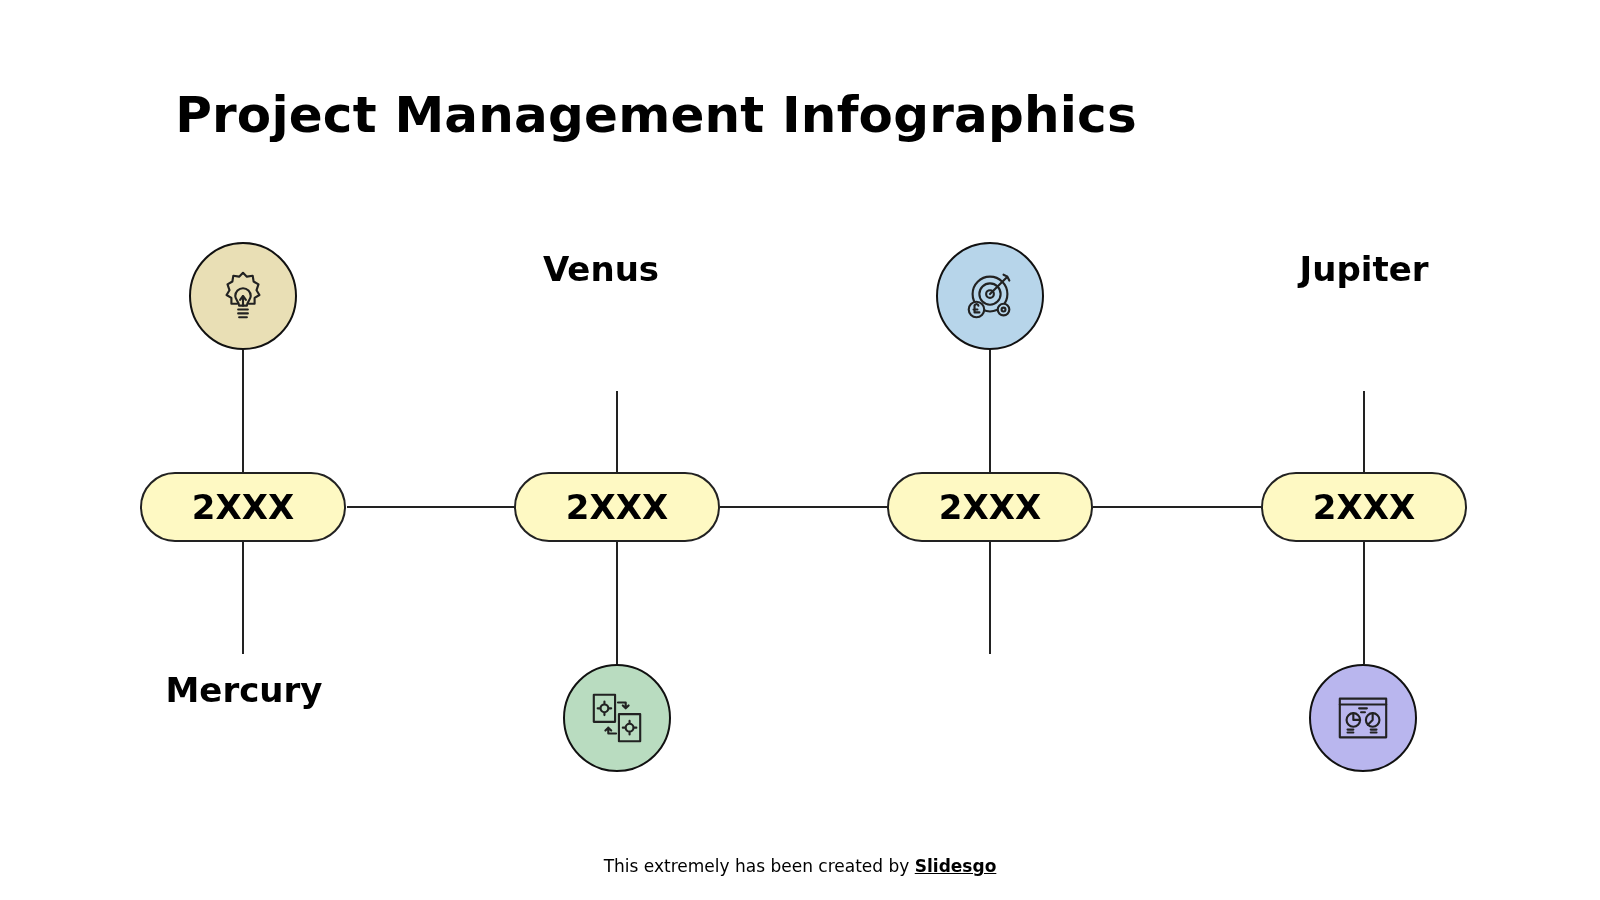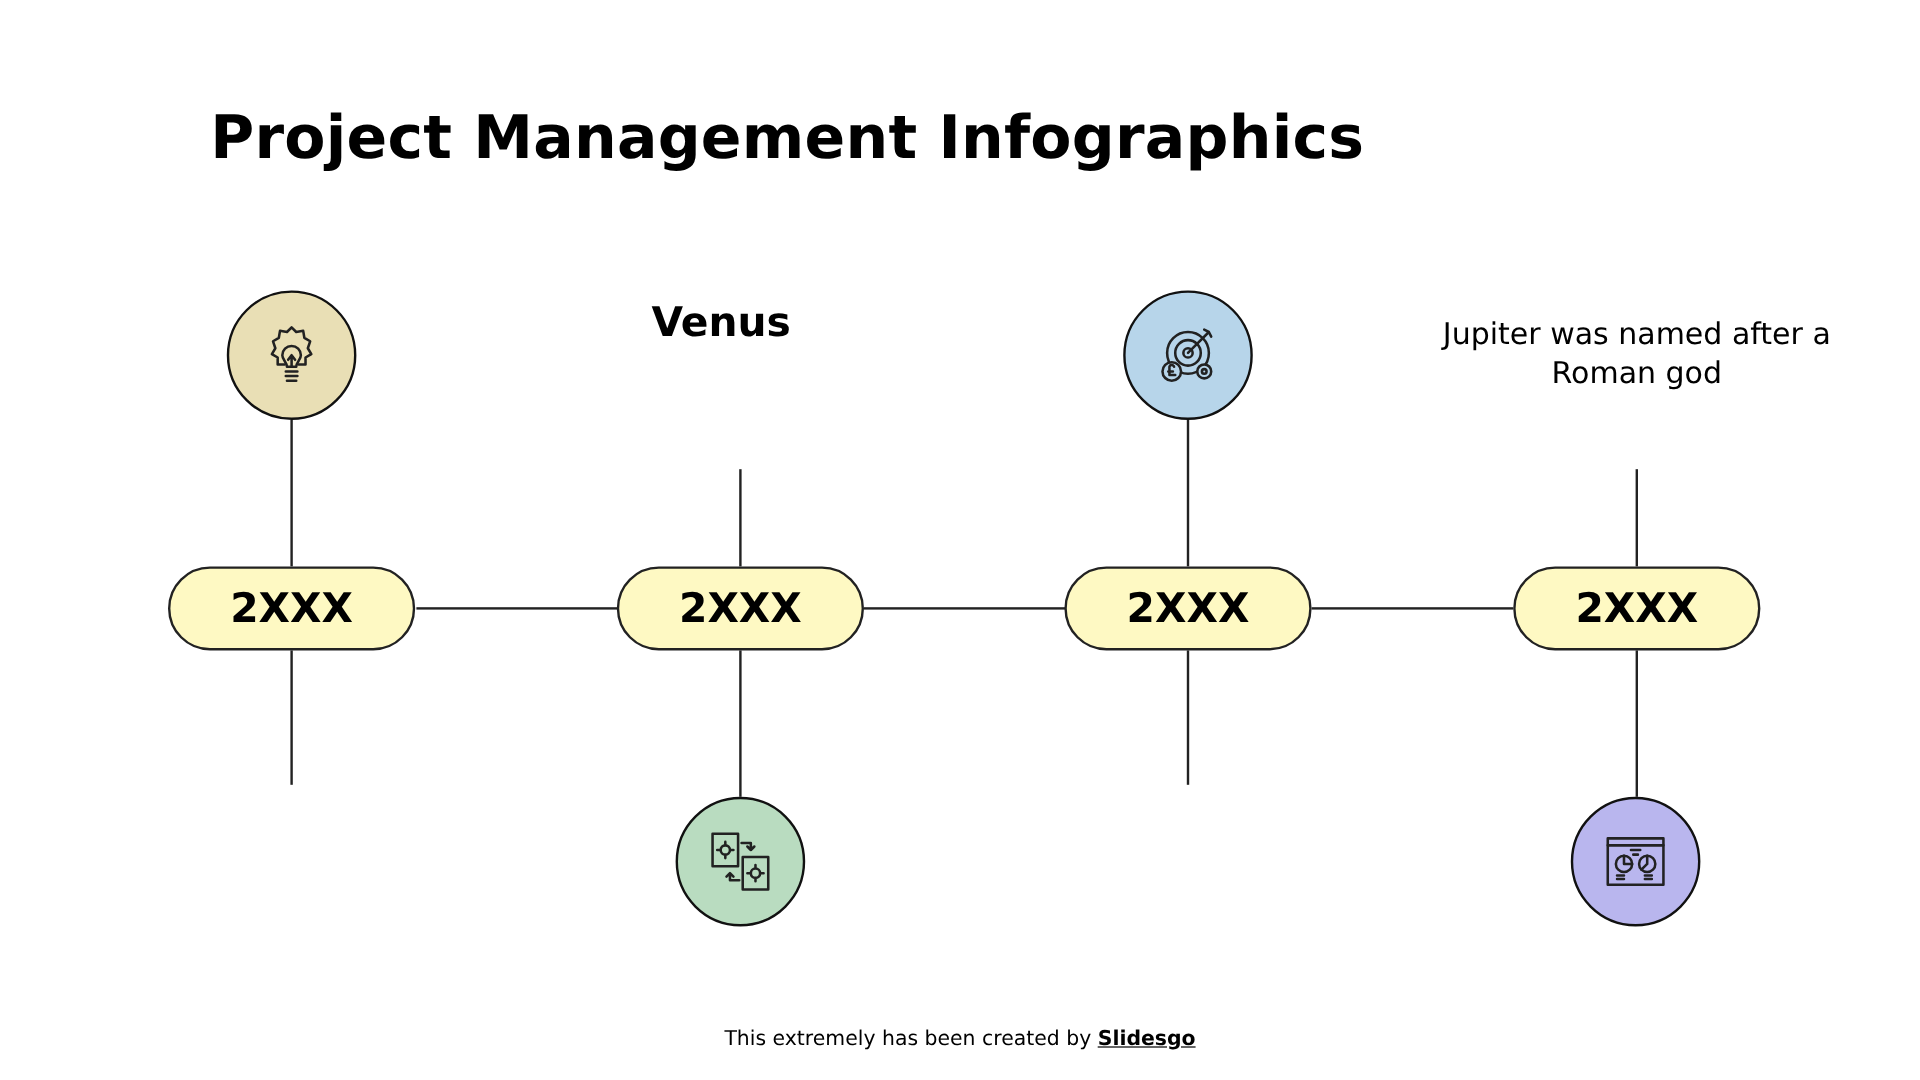--- a/index.html
+++ b/index.html
@@ -77,25 +77,26 @@
     <path d="M6 16 h48 M26 20 h8 M28 24 h4"></path>
     <circle cx="20" cy="32" r="7"></circle>
       <path d="M20 25 v7 h7"></path>
     <circle cx="40" cy="32" r="7"></circle>
       <path d="M40 32 l-5 5 M40 32 v-7"></path>
     <path d="M14 42 h6 M14 45 h6 M38 42 h6 M38 45 h6"></path>
   </svg>
 </div>
 
 <div class="label" style="left:74px;top:670px;">
+  <h2>Mercury</h2>
 </div>
 <div class="label" style="left:431px;top:249px;">
   <h2>Venus</h2>
 </div>
 <div class="label" style="left:820px;top:670px;">
 </div>
 <div class="label" style="left:1194px;top:249px;">
-  <p>Jupiter was named after a Roman god</p>
+  <h2>Jupiter</h2>
 </div>
 
 <div class="footer">
   <span>This extremely has been created by </span><b>Slidesgo</b>
 </div>
 
 </body></html>

